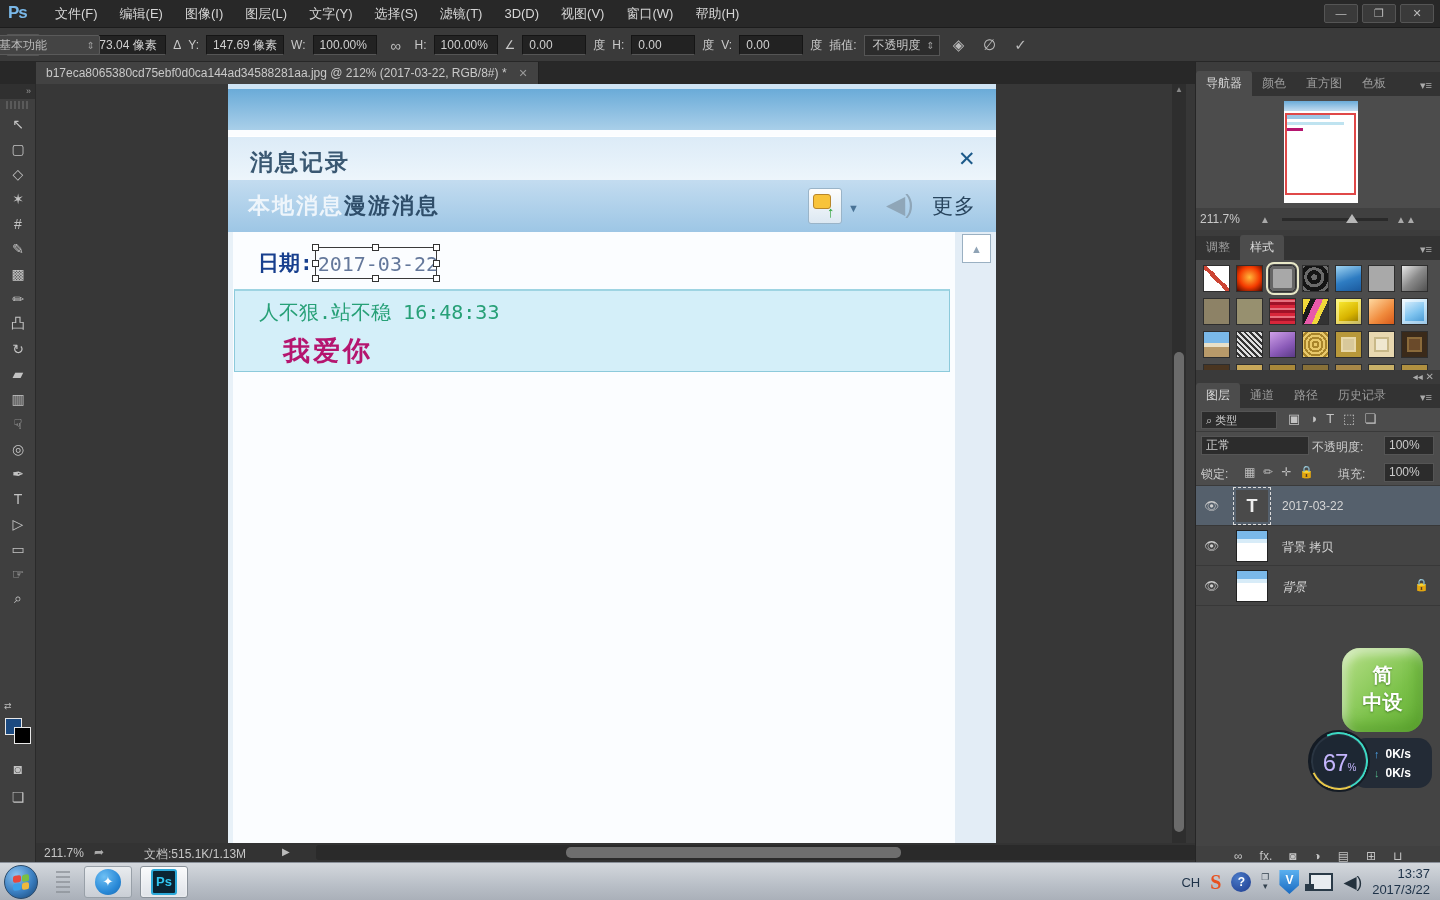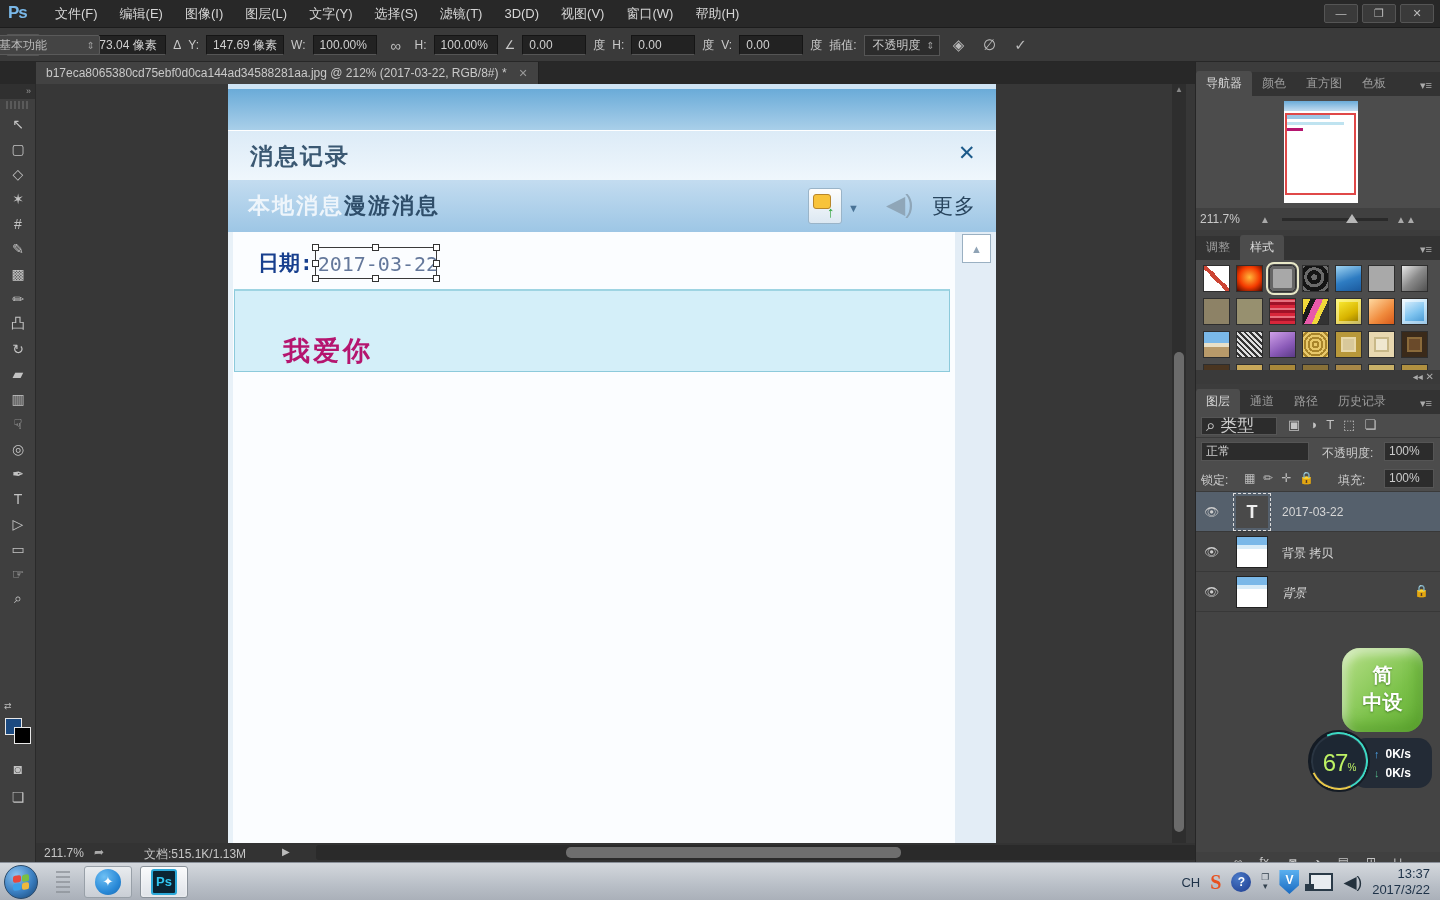--- a/index.html
+++ b/index.html
@@ -49,21 +49,21 @@
 
   
   .canvas { left:36px; top:84px; width:1159px; height:759px; background:#373737; overflow:hidden; }
   .vscroll { left:1136px; top:0; width:14px; height:759px; background:#2e2e2e; }
   .vthumb { left:2px; top:268px; width:10px; height:480px; background:#6b6b6b; border-radius:5px; }
   .vscroll .arr { left:0; top:1px; width:14px; text-align:center; color:#888; font-size:8px; }
 
   
   .qqimg { left:192px; top:0; width:768px; height:759px; background:#fbfdff; overflow:hidden; }
   .qq-topband { left:0; top:0; width:768px; height:46px; background:linear-gradient(#cfe4f4 0 5px,#6aabd8 5px,#a9cfe9 100%); }
-  .qq-titlebar { left:0; top:46px; width:768px; height:67px; background:linear-gradient(#dcebf7,#f6fbfe); border-top:1px solid #fff; }
+  .qq-titlebar { left:0; top:52px; width:768px; height:67px; background:linear-gradient(#dcebf7,#f6fbfe); border-top:1px solid #fff; }
   .qq-title { left:22px; top:10px; font-size:23px; font-weight:bold; color:#3a5872; letter-spacing:2px; }
   .qq-close { left:730px; top:10px; font-size:21px; font-weight:bold; color:#1c5a8a; }
   .qq-tabrow { left:0; top:96px; width:768px; height:52px; background:linear-gradient(#c3dcf0,#9dc6e5); display:flex; align-items:center; }
   .qq-tab1 { margin-left:20px; font-size:22px; font-weight:bold; color:#eef5fb; letter-spacing:2px; }
   .qq-tab2 { font-size:22px; font-weight:bold; color:#2f4e6a; letter-spacing:2px; }
   .qq-emoji { left:580px; top:8px; width:34px; height:36px; background:linear-gradient(#fdfdfd,#dce8f2); border:1px solid #9ab4c8; border-radius:3px; }
   .qq-emoji .face { left:4px; top:5px; width:18px; height:15px; background:#f8c33a; border:1px solid #b8862a; border-radius:3px; }
   .qq-emoji .uparr { left:18px; top:14px; color:#2fa43a; font-size:15px; font-weight:bold; }
   .qq-emoji-dd { left:620px; top:22px; color:#4a7396; font-size:11px; }
   .qq-speaker { left:658px; top:10px; font-size:25px; color:#8fa6b8; }
@@ -109,25 +109,25 @@
   .nav-slider { left:86px; top:10px; width:106px; height:3px; background:#2a2a2a; }
   .nav-sthumb { left:64px; top:-4px; width:0; height:0; border-left:6px solid transparent; border-right:6px solid transparent; border-bottom:9px solid #b8b8b8; }
   .mt { color:#aaa; font-size:10px; }
 
   .styles-body { position:relative; height:110px; background:#4c4c4c; overflow:hidden; padding:5px 0 0 7px; }
   .sw { position:relative; float:left; width:27px; height:27px; margin:0 6px 6px 0; border:1px solid #2e2e2e; }
   .sw.sel { outline:2px solid #e8e8c8; outline-offset:1px; }
   .styles-foot { height:14px; background:#3a3a3a; color:#aaa; font-size:10px; text-align:right; padding:1px 6px; }
 
   .lay-filter { position:relative; height:24px; background:#4c4c4c; border-bottom:1px solid #3a3a3a; color:#ccc; font-size:12px; }
-  .lay-type { left:5px; top:3px; width:76px; height:18px; background:#2c2c2c; border:1px solid #555; line-height:16px; padding:0 4px; font-size:17px; }
+  .lay-type { left:5px; top:3px; width:76px; height:18px; background:#2c2c2c; border:1px solid #555; line-height:16px; padding:0 4px; font-size:11px; }
   .lay-ficons { left:92px; top:3px; display:flex; gap:9px; font-size:13px; color:#c3c3c3; }
   .lay-blend { position:relative; height:28px; background:#4c4c4c; color:#ccc; font-size:12px; }
   .lay-blendsel { left:5px; top:4px; width:108px; height:19px; background:#2c2c2c; border:1px solid #555; line-height:17px; padding:0 4px; }
-  .lay-op-label { left:126px; top:7px; }
+  .lay-op-label { left:116px; top:7px; }
   .lay-opsel { left:188px; top:4px; width:50px; height:19px; background:#2c2c2c; border:1px solid #555; line-height:17px; padding:0 4px; }
   .lay-lock { position:relative; height:26px; background:#4c4c4c; border-bottom:1px solid #3a3a3a; color:#ccc; font-size:12px; }
   .lay-lockicons { left:48px; top:5px; display:flex; gap:8px; font-size:12px; color:#bbb; }
   .lay-fill-label { left:142px; top:6px; }
   .lay-list { position:relative; background:#444; }
   .lrow { position:relative; height:40px; border-bottom:1px solid #383838; color:#d6d6d6; font-size:12px; }
   .lrow.sel { background:#55606c; }
   .leye { left:8px; top:13px; color:#ccc; font-size:12px; }
   .lthumb { left:40px; top:4px; width:32px; height:32px; }
   .tthumb { background:#4a4a4a; color:#eee; font-size:18px; font-weight:bold; text-align:center; line-height:32px; outline:1px dashed #ddd; outline-offset:2px; }
@@ -140,21 +140,21 @@
   .lf-icons { left:38px; top:3px; display:flex; gap:17px; }
 
   
   .badge { left:1342px; top:648px; width:81px; height:84px; border-radius:18px; background:linear-gradient(135deg,#b8e08a,#7cc24a 60%,#64ae36); box-shadow:inset -6px -8px 14px rgba(70,140,30,.45), inset 4px 6px 10px rgba(255,255,255,.5); color:#fff; text-align:center; z-index:5; }
   .badge .l1 { margin-top:14px; font-size:20px; font-weight:bold; text-shadow:0 1px 2px rgba(40,90,20,.6); }
   .badge .l2 { font-size:20px; font-weight:bold; text-shadow:0 1px 2px rgba(40,90,20,.6); }
   .netpill { left:1352px; top:738px; width:80px; height:50px; background:#232b36; border-radius:14px; color:#fff; font-size:12px; z-index:4; padding:6px 0 0 22px; }
   .netpill .row { display:flex; gap:6px; align-items:center; height:19px; font-weight:bold; }
   .net-up { color:#4aa3e8; font-size:11px; }
   .net-dn { color:#52b788; font-size:11px; }
-  .circ { left:1308px; top:730px; width:62px; height:62px; border-radius:50%; background:#1d2733; border:3px solid #141b24; box-shadow:inset 0 0 0 2px #2a3542; color:#bef264; z-index:6; text-align:center; }
+  .circ { left:1308px; top:730px; width:62px; height:62px; border-radius:50%; background:#1d2733; border:3px solid #141b24; box-shadow:inset 0 0 0 2px #2a3542; color:#c4b5fd; z-index:6; text-align:center; }
   .circ .ring { position:absolute; left:-1px; top:-1px; width:58px; height:58px; border-radius:50%; border:2px solid transparent; border-top-color:#3dd9c4; border-right-color:#3dd9c4; border-bottom-color:#e8c84a; transform:rotate(20deg); }
   .circ .num { margin-top:16px; font-size:24px; letter-spacing:-1px; }
   .circ .pct { font-size:10px; }
 
   
   .taskbarwrap { left:0; top:862px; width:1440px; height:38px; background:linear-gradient(#d4d8dd,#b9bfc7 60%,#aab0b9); border-top:1px solid #8a9099; }
   .orb { left:4px; top:2px; width:34px; height:34px; border-radius:50%; background:radial-gradient(circle at 35% 30%,#8ec4f0,#3a7ec0 55%,#16416e); border:1px solid #2a4a6a; }
   .orb .flag { position:absolute; left:8px; top:9px; width:16px; height:15px; display:grid; grid-template-columns:1fr 1fr; gap:1px; transform:skewY(-6deg); }
   .orb .flag i { border-radius:2px; }
   .tb-dots { left:56px; top:8px; width:14px; height:22px; background:repeating-linear-gradient(#8a8f96 0 2px,transparent 2px 5px); opacity:.7; }
@@ -313,20 +313,23 @@
             <span class="handle" style="left:56px;top:-4px"></span>
             <span class="handle" style="right:-4px;top:-4px"></span>
             <span class="handle" style="left:-4px;top:12px"></span>
             <span class="handle" style="right:-4px;top:12px"></span>
             <span class="handle" style="left:-4px;bottom:-4px"></span>
             <span class="handle" style="left:56px;bottom:-4px"></span>
             <span class="handle" style="right:-4px;bottom:-4px"></span>
           </span>
         </div>
         <div class="abs qq-msgbox">
+          <div class="abs qq-sender">
+            <span>人不狠.站不稳</span> <span>16:48:33</span>
+          </div>
           <div class="abs qq-msg">我爱你</div>
         </div>
       </div>
     </div>
     <div class="abs vscroll">
       <div class="arr abs">▲</div>
       <div class="abs vthumb"></div>
     </div>
   </div>
 
@@ -404,21 +407,21 @@
         <div class="sw" style="background:#d8c090;box-shadow:inset 0 0 0 5px #a88848"></div>
         <div class="sw" style="background:#e8d8a8;box-shadow:inset 0 0 0 5px #c8b068"></div>
         <div class="sw" style="background:#d8c888;box-shadow:inset 0 0 0 5px #b09040"></div>
       </div>
       <div class="styles-foot">
         <span>◂◂</span>
         <span>✕</span>
       </div>
     </div>
 
-    <div style="margin-top:6px">
+    <div style="">
       <div class="ptabs">
         <span class="ptab on">图层</span>
         <span class="ptab">通道</span>
         <span class="ptab">路径</span>
         <span class="ptab">历史记录</span>
         <span class="pmenu">▾≡</span>
       </div>
       <div class="lay-filter">
         <div class="abs lay-type">
           <span>⌕</span>

